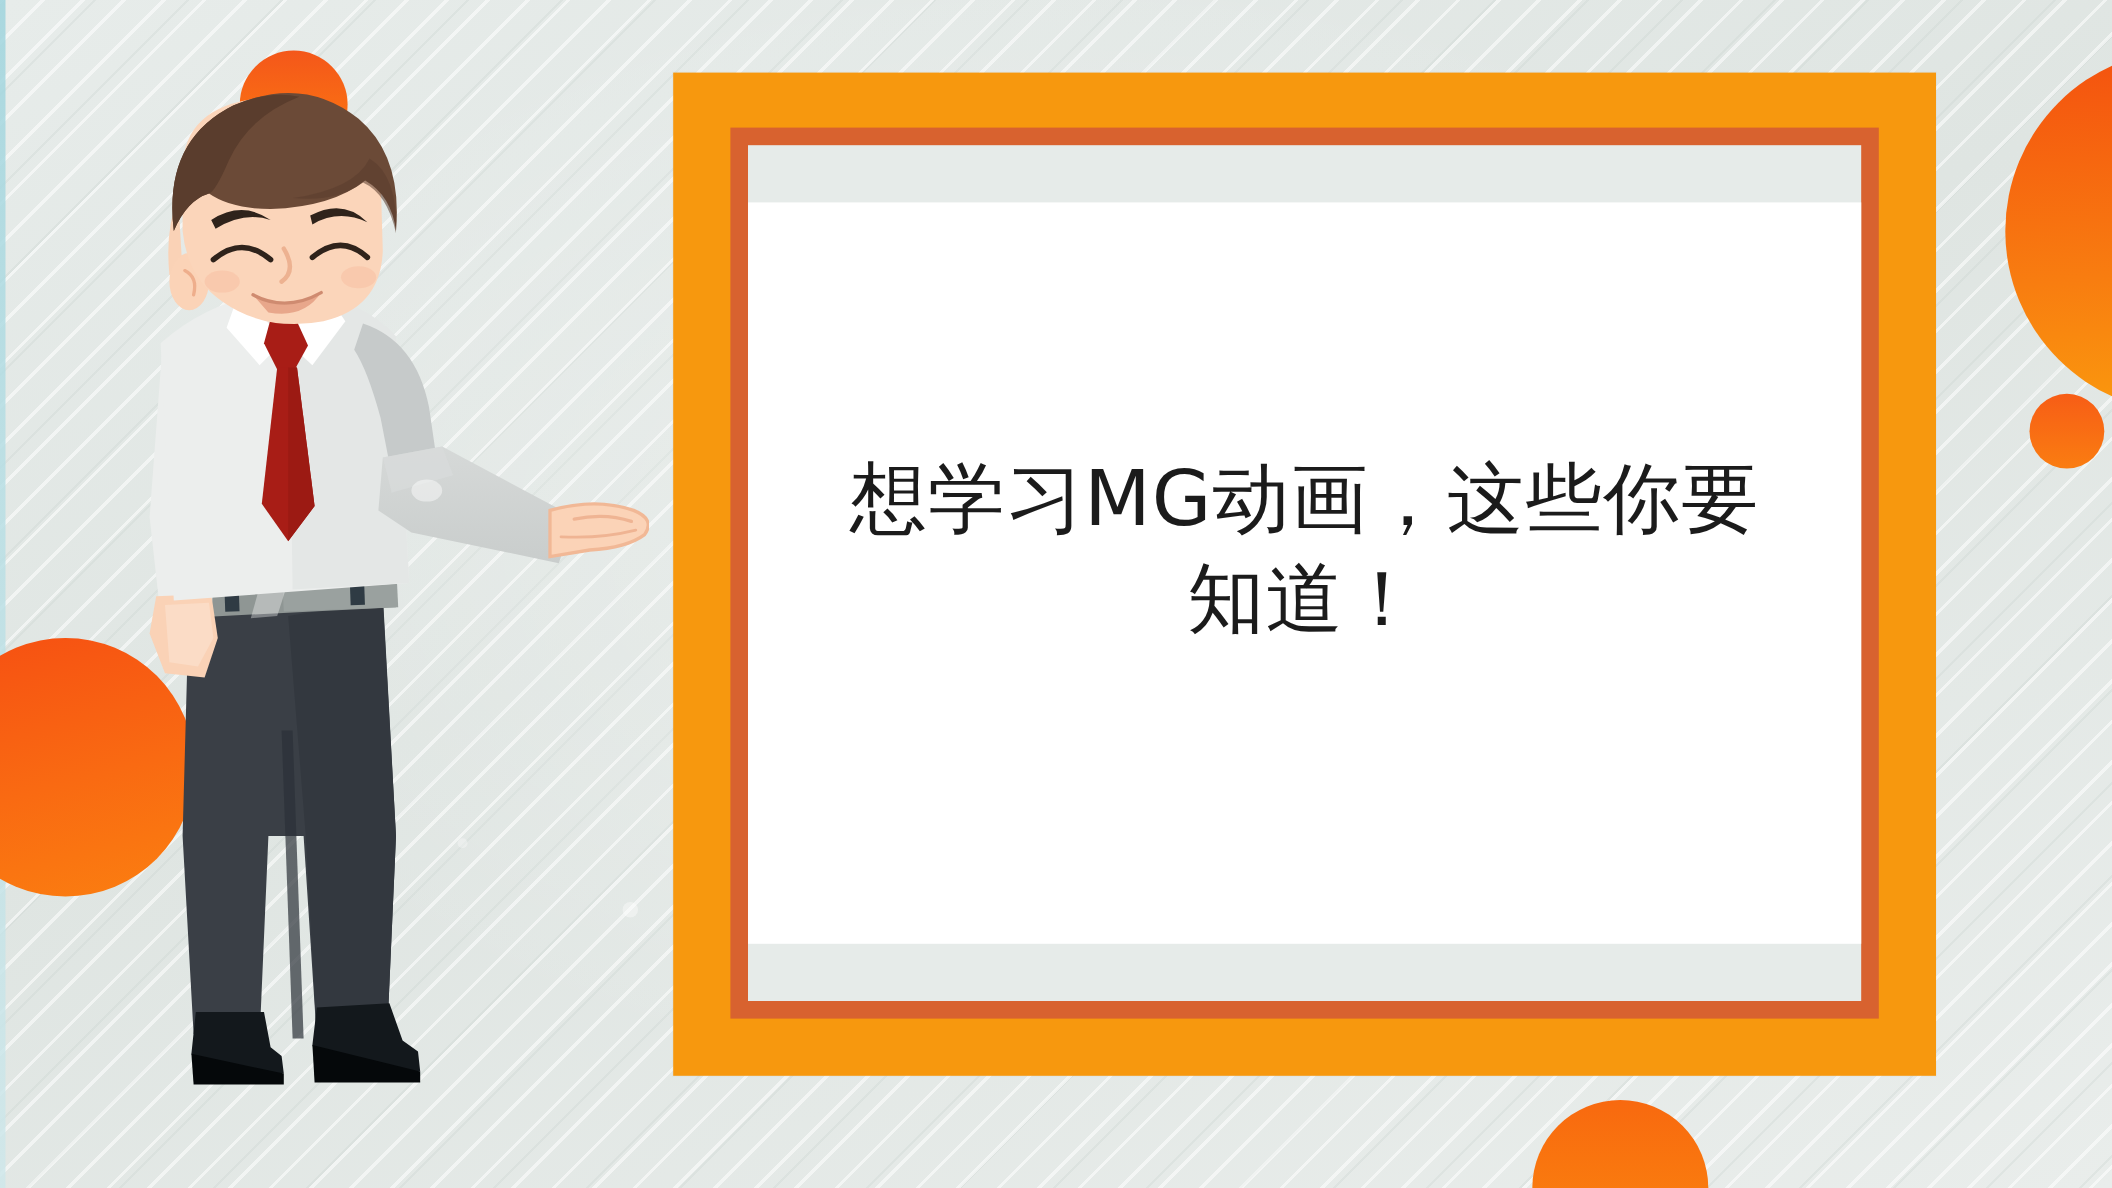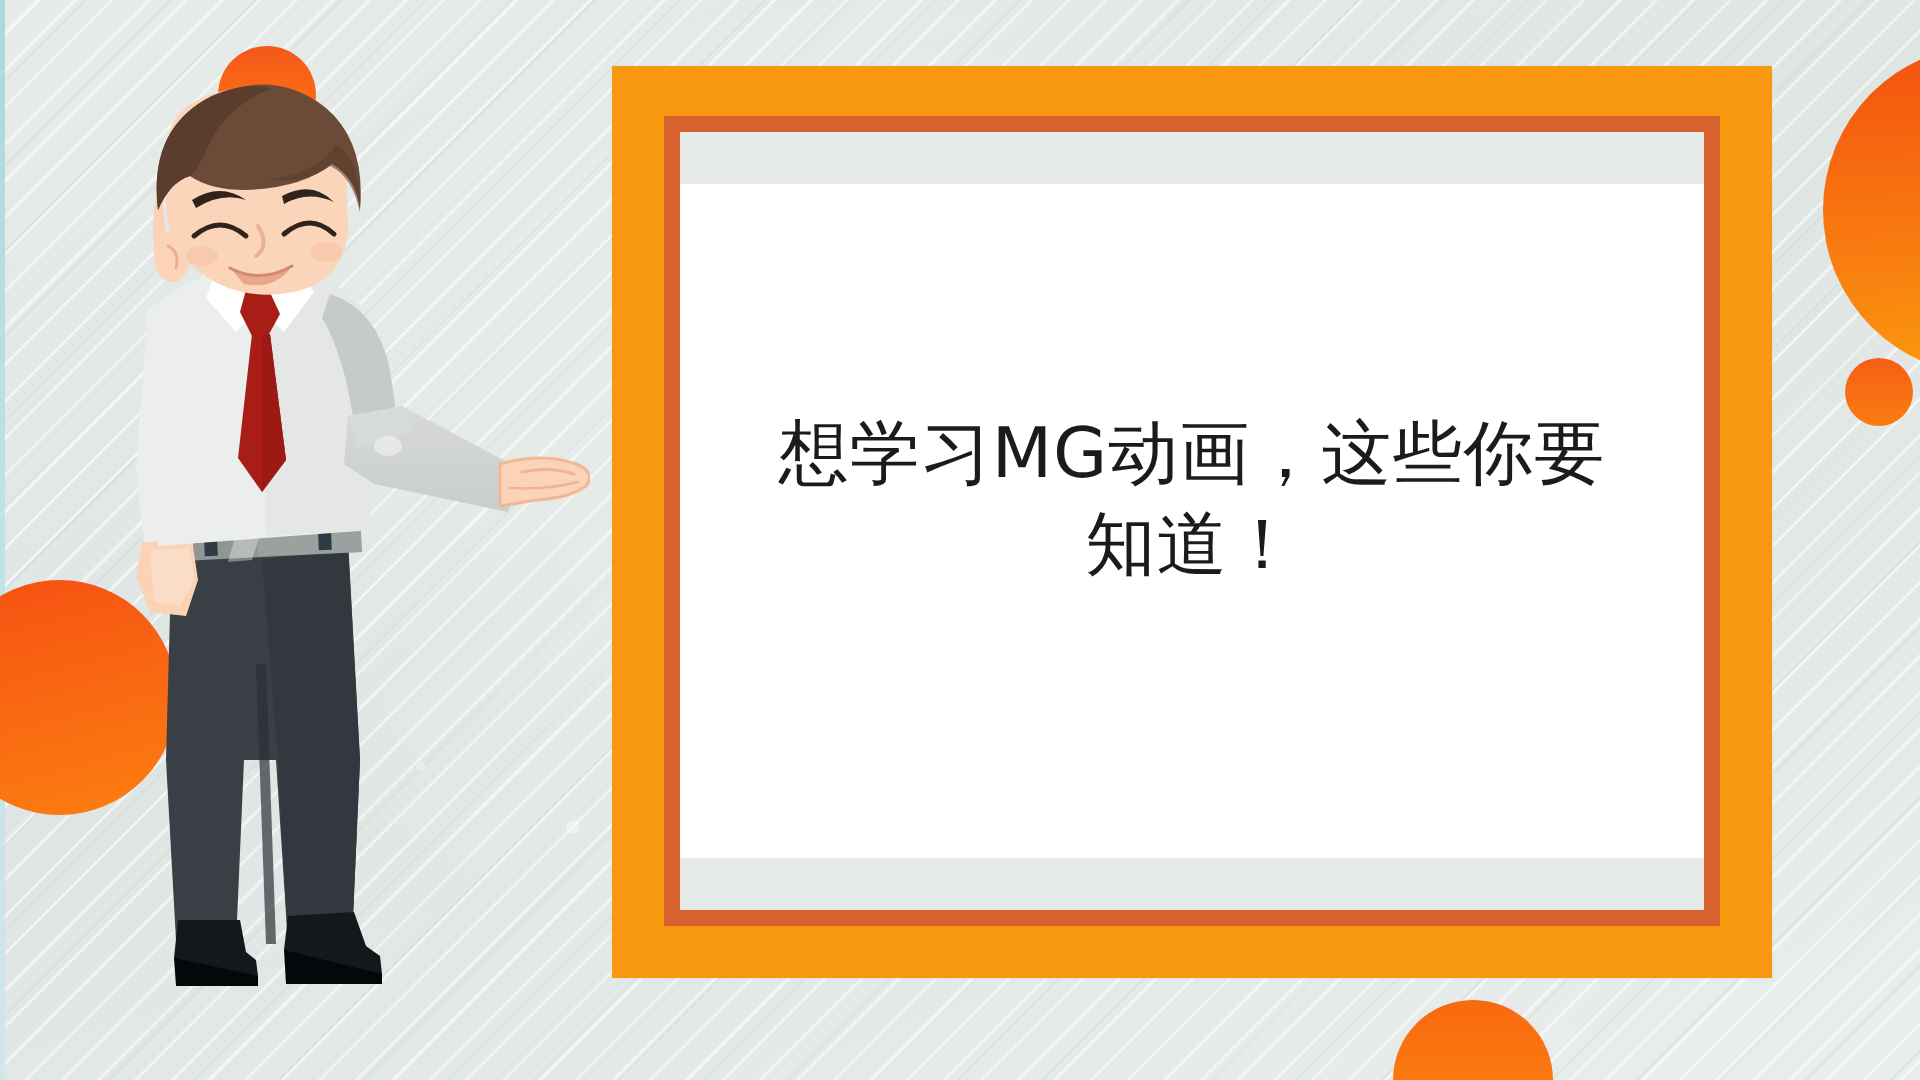--- a/index.html
+++ b/index.html
@@ -60,21 +60,20 @@
     left:1393px;top:1000px;width:160px;height:160px;
     background:linear-gradient(180deg,#f8690f 0%,#fb8a0e 100%);
   }
   .bg-speck{position:absolute;border-radius:50%;background:rgba(255,255,255,.7);}
 
   
   #whiteboard{
     position:absolute;left:612px;top:66px;width:1148px;height:912px;
     background:#f7980e;
     box-shadow:0 0 0 1px rgba(0,0,0,.02);
-    padding-left:12px;
   }
   #frame-inner-border{
     position:absolute;left:52px;top:50px;right:52px;bottom:52px;
     background:#d8622f;
   }
   #frame-mat{
     position:absolute;left:16px;top:16px;right:16px;bottom:16px;
     background:#e6ebe9;
   }
   #board-surface{

